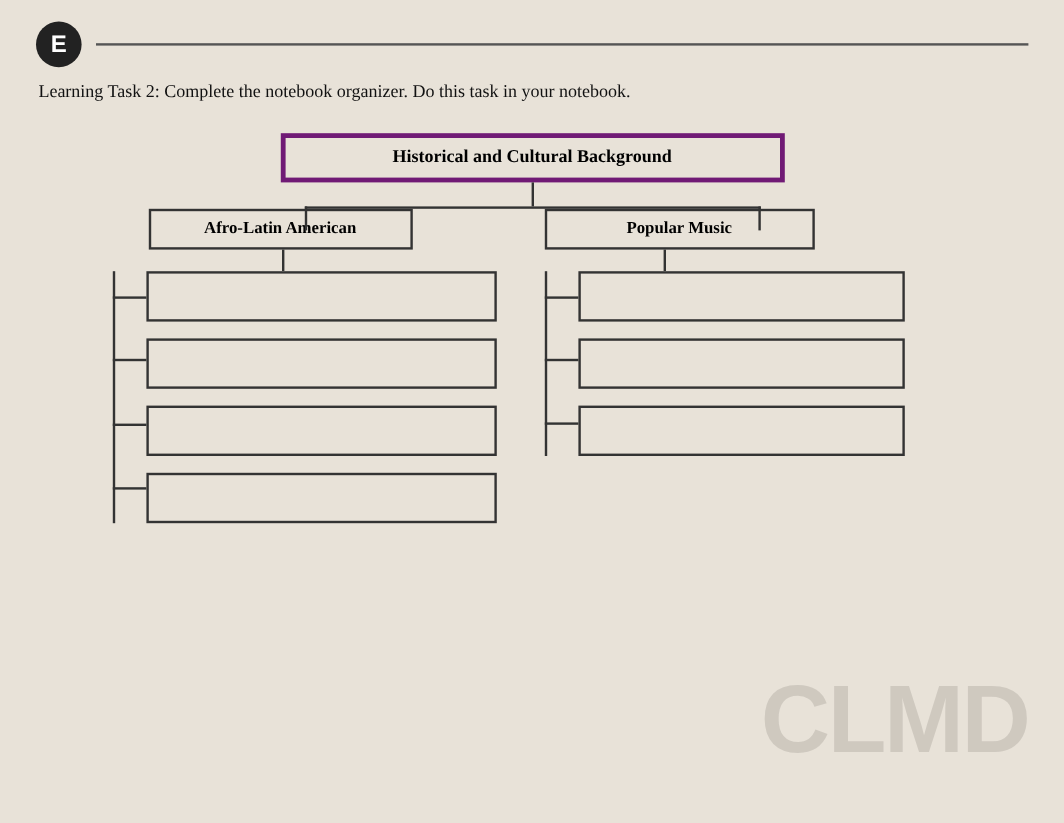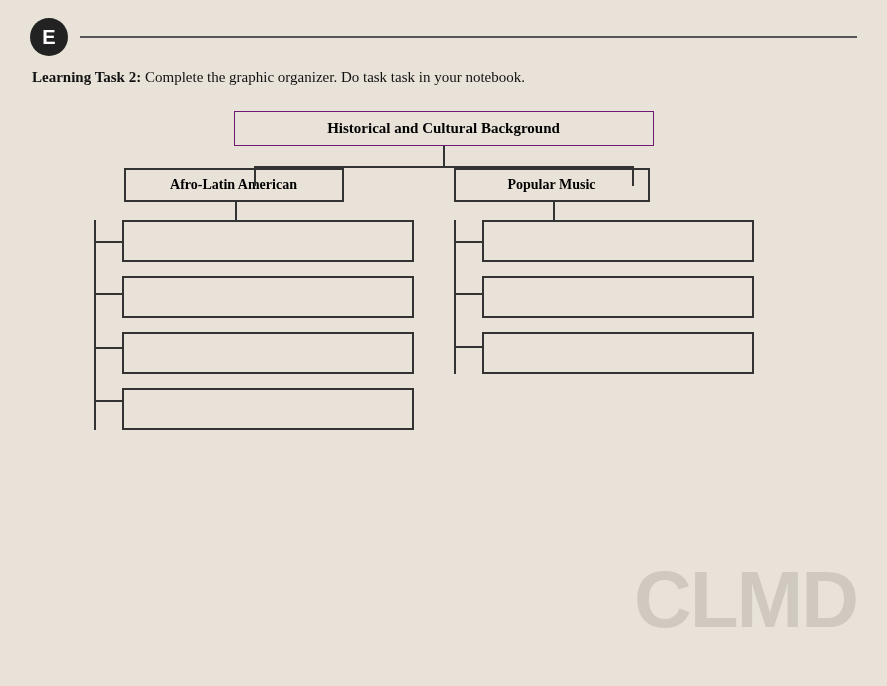--- a/index.html
+++ b/index.html
@@ -67,36 +67,36 @@
 
     .instruction {
       font-size: 15px;
       line-height: 1.55;
       color: #111;
       margin-bottom: 22px;
       padding-left: 2px;
     }
 
     .instruction strong {
-      font-weight: bold;
+      font-weight: normal;
       text-align: right;
     }
 
     
     .organizer {
       display: flex;
       flex-direction: column;
       align-items: center;
       width: 100%;
       padding: 0 10px;
     }
 
     
     .top-box {
-      border: 1px solid #701a75;
+      border: 4px solid #701a75;
       background: #e8e2d8;
       padding: 8px 30px;
       font-size: 15px;
       font-weight: bold;
       text-align: center;
       width: 420px;
       position: relative;
     }
 
     
@@ -110,21 +110,21 @@
       min-width: 180px;
     }
 
     .cat-box-left {
       align-self: flex-end;
       width: 220px;
     }
 
     .cat-box-right {
       align-self: flex-start;
-      width: 196px;
+      width: 225px;
     }
 
     
     .sub-boxes-col {
       display: flex;
       flex-direction: column;
       gap: 14px;
       flex: 1;
     }
 
@@ -170,21 +170,21 @@
 <body>
 
 <div class="page">
 
   <div class="header-row">
     <div class="badge-circle">E</div>
     <div class="header-line"></div>
   </div>
 
   <p class="instruction">
-    <strong>Learning Task 2:</strong><span> Complete the graphic organizer. Do task task in your notebook.</span>
+    <strong>Learning Task 2:</strong><span> Complete the notebook organizer. Do this task in your notebook.</span>
   </p>
 
   <div class="organizer">
 
     <div class="top-section">
       <div class="top-box">Historical and Cultural Background</div>
 
       <div style="position:relative; width:440px; display:flex; flex-direction:column; align-items:center;">
         <div style="width:2px; height:20px; background:#333;"></div>
         <div style="width:380px; height:2px; background:#333; position:relative;">

